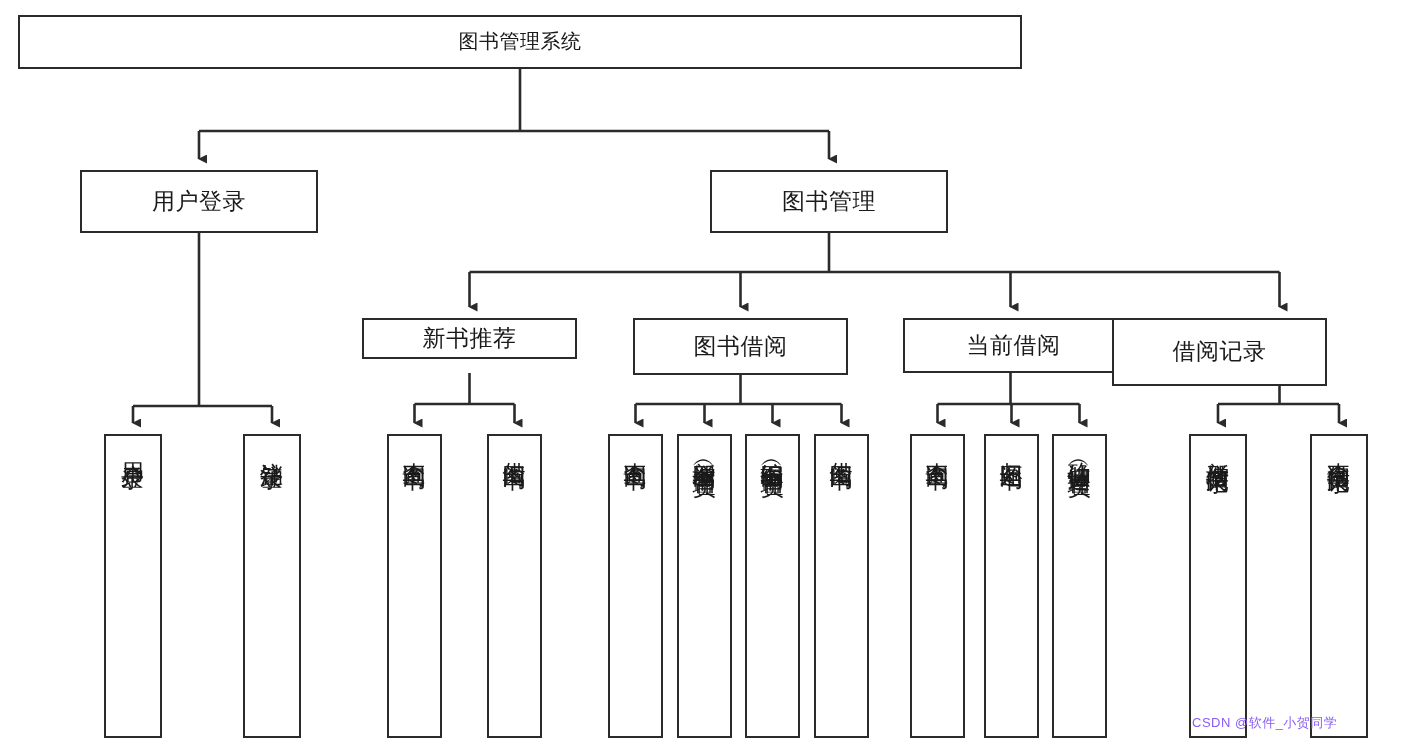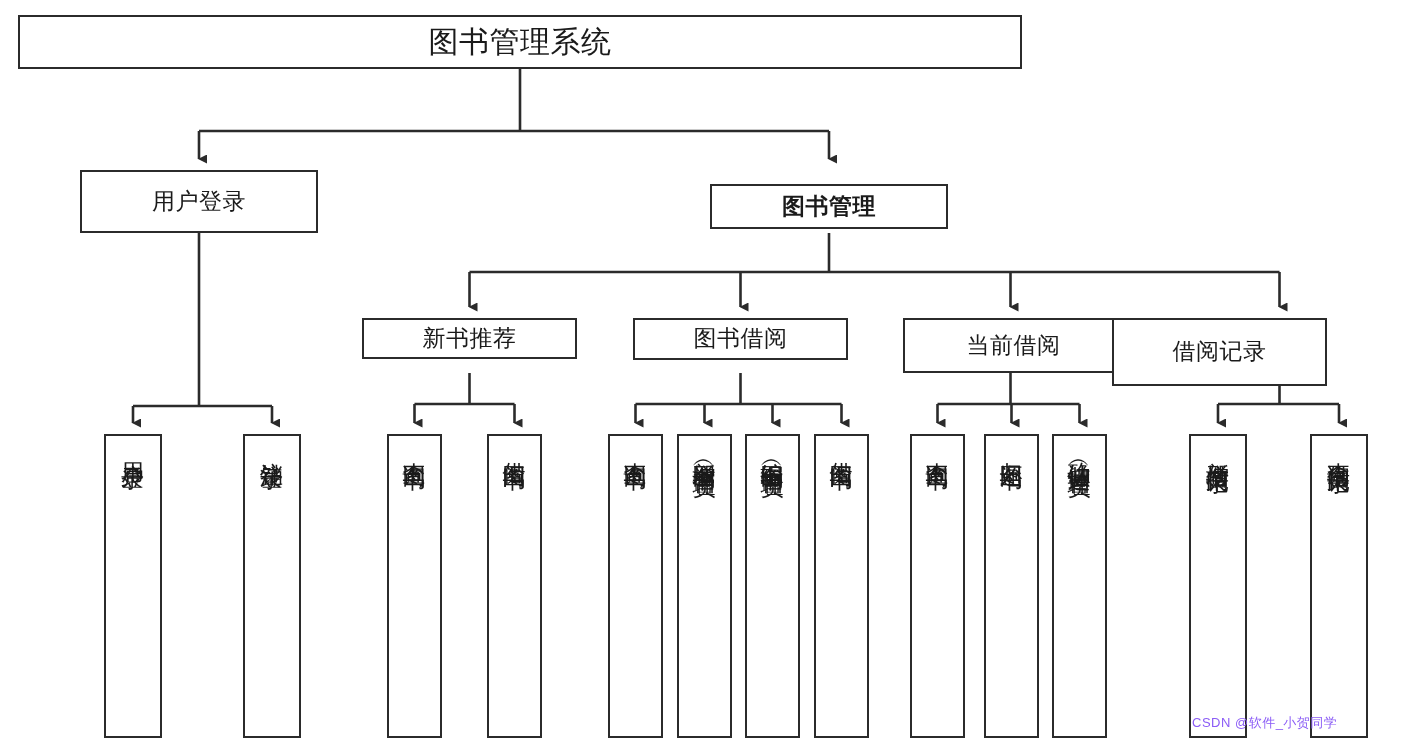--- a/index.html
+++ b/index.html
@@ -41,21 +41,21 @@
     display: block;
     text-align: center;
     line-height: 1.28;
     letter-spacing: 0.5px;
   }
   .node.horiz .label {
     writing-mode: horizontal-tb;
     font-size: 23px;
   }
   .node.root .label {
-    font-size: 30px;
+    font-size: 20px;
   }
   .node.vert {
     align-items: flex-start;
     padding-top: 8px;
   }
   .node.vert .label {
     writing-mode: vertical-rl;
     text-orientation: upright;
     font-size: 23px;
     line-height: 1.05;
@@ -119,27 +119,27 @@
       </g>
   </svg>
 
   <div id="nodes-layer">
       <div class="node horiz root" style="left: 18px; top: 15px; width: 1004px; height: 54px;">
         <span class="label">图书管理系统</span>
       </div>
       <div class="node horiz" style="left: 80px; top: 170px; width: 238px; height: 63px;">
         <span class="label">用户登录</span>
       </div>
-      <div class="node horiz" style="left: 710px; top: 184px; width: 238px; height: 45px; font-weight: bold;">
+      <div class="node horiz" style="left: 710px; top: 170px; width: 238px; height: 63px;">
         <span class="label">图书管理</span>
       </div>
       <div class="node horiz" style="left: 362px; top: 318px; width: 215px; height: 41px;">
         <span class="label">新书推荐</span>
       </div>
-      <div class="node horiz" style="left: 633px; top: 318px; width: 215px; height: 42px;">
+      <div class="node horiz" style="left: 633px; top: 318px; width: 215px; height: 57px;">
         <span class="label">图书借阅</span>
       </div>
       <div class="node horiz" style="left: 903px; top: 318px; width: 221px; height: 55px;">
         <span class="label">当前借阅</span>
       </div>
       <div class="node horiz" style="left: 1112px; top: 318px; width: 215px; height: 68px;">
         <span class="label">借阅记录</span>
       </div>
       <div class="node vert" style="left: 104px; top: 434px; width: 58px; height: 304px;">
         <span class="label">用户登录</span>

